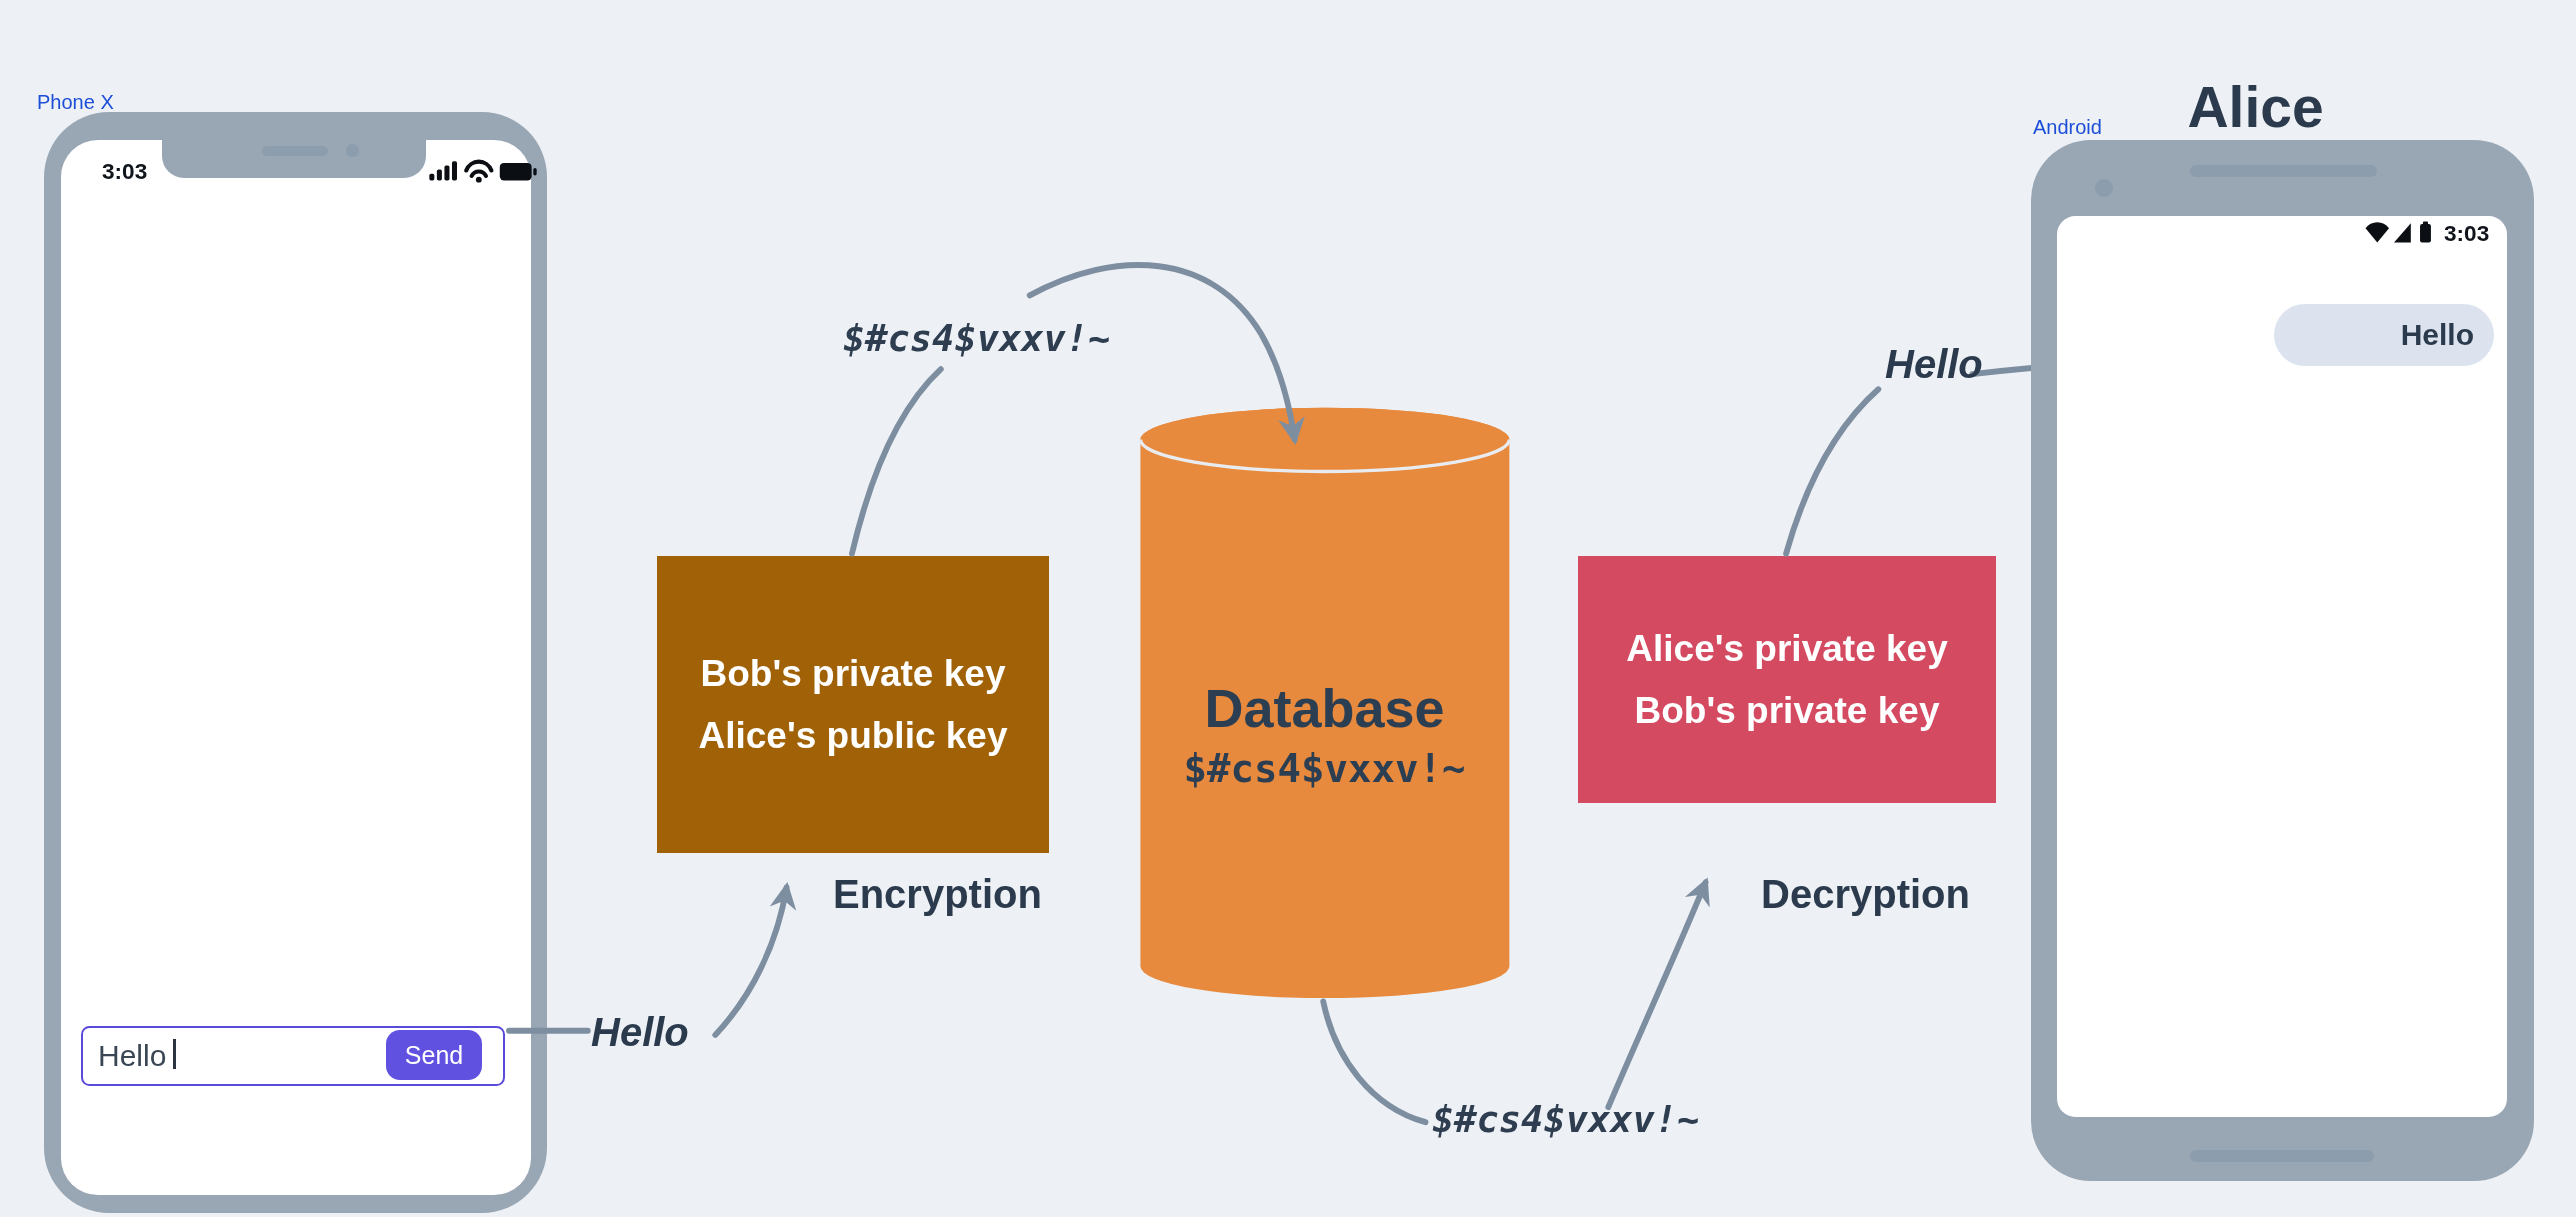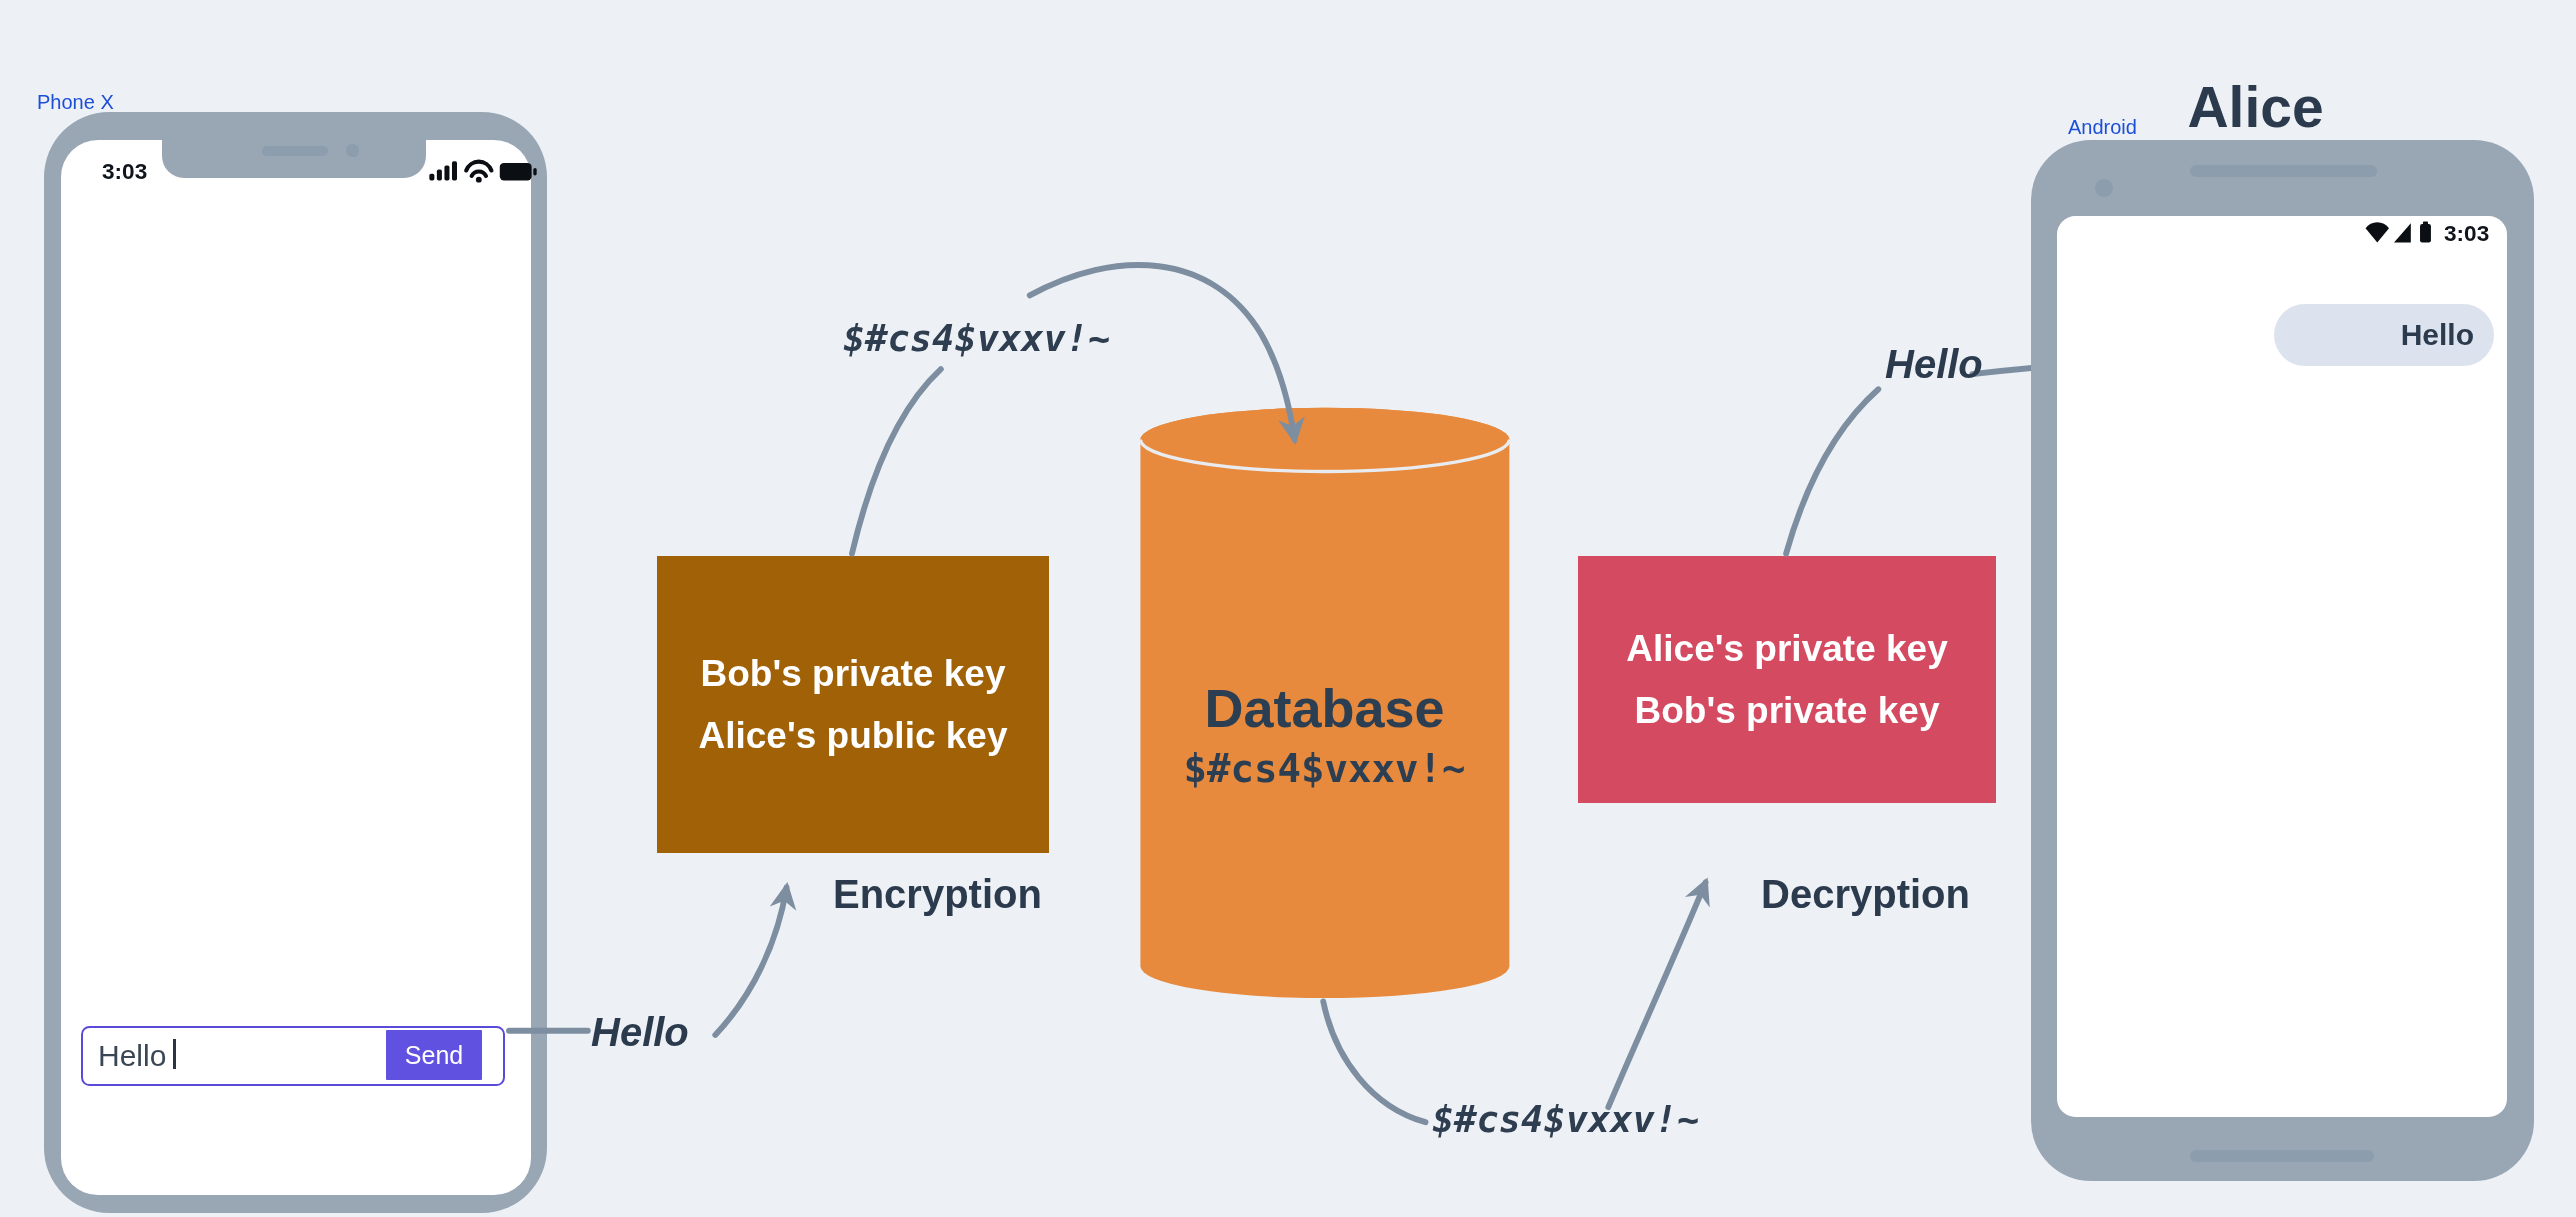--- a/index.html
+++ b/index.html
@@ -20,21 +20,21 @@
   
   .msg-input{
     position:absolute;left:81px;top:1026px;width:424px;height:60px;
     border:2.5px solid #5a4ad9;border-radius:8.4px;background:#fff;
     font-family:"Liberation Sans",sans-serif;font-size:30px;color:#3a4654;
     padding:0 117px 0 15px;box-sizing:border-box;outline:none;
   }
   .caret{position:absolute;left:173px;top:1039px;width:2.5px;height:30px;background:#2b3440;}
   .send-btn{
     position:absolute;left:386px;top:1030px;width:96px;height:50px;
-    background:#6151e1;border:none;border-radius:1px;color:#ffffff;
+    background:#6151e1;border:none;border-radius:14px;color:#ffffff;
     font-family:"Liberation Sans",sans-serif;font-size:25px;cursor:pointer;
   }
   
   .bubble{
     position:absolute;left:2274px;top:304px;width:220px;height:62px;
     background:#dce3ee;border-radius:31px;
     font-size:30px;font-weight:bold;color:#2b3b4d;
     text-align:right;line-height:62px;padding-right:20px;box-sizing:border-box;
   }
   
@@ -135,21 +135,21 @@
     <div class="db-line1">Database</div>
     <div class="db-line2">$#cs4$vxxv!~</div>
   </div>
 
   <div class="hello-label" style="left:591px;top:1010px;">Hello</div>
   <div class="cipher-label" style="left:843px;top:317px;">$#cs4$vxxv!~</div>
   <div class="cipher-label" style="left:1432px;top:1098px;">$#cs4$vxxv!~</div>
   <div class="hello-label" style="left:1885px;top:342px;">Hello</div>
 
   <div class="phone-title" style="left:2088px;top:74px;width:335px;">Alice</div>
-  <div class="device-label" style="left:2033px;top:116px;margin-left:35px;">Android</div>
+  <div class="device-label" style="left:2033px;top:116px;">Android</div>
 
   <div class="phone-frame" style="left:2031px;top:140px;width:503px;height:1041px;border-radius:60px;"></div>
   <div class="phone-screen" style="left:2057px;top:216px;width:450px;height:901px;border-radius:18.4px;"></div>
   <div class="speaker" style="left:2190px;top:165px;width:187px;height:11.7px;"></div>
   <div class="speaker" style="left:2190px;top:1150px;width:184px;height:11.7px;"></div>
   <div class="camera" style="left:2095px;top:179px;width:18.4px;height:18.4px;"></div>
   <div class="status-time" style="left:2444px;top:221px;font-size:22.6px;">3:03</div>
 
   <svg class="overlay" width="2576" height="1218" viewBox="0 0 3072 1452">
     <g fill="#0b0f14">

